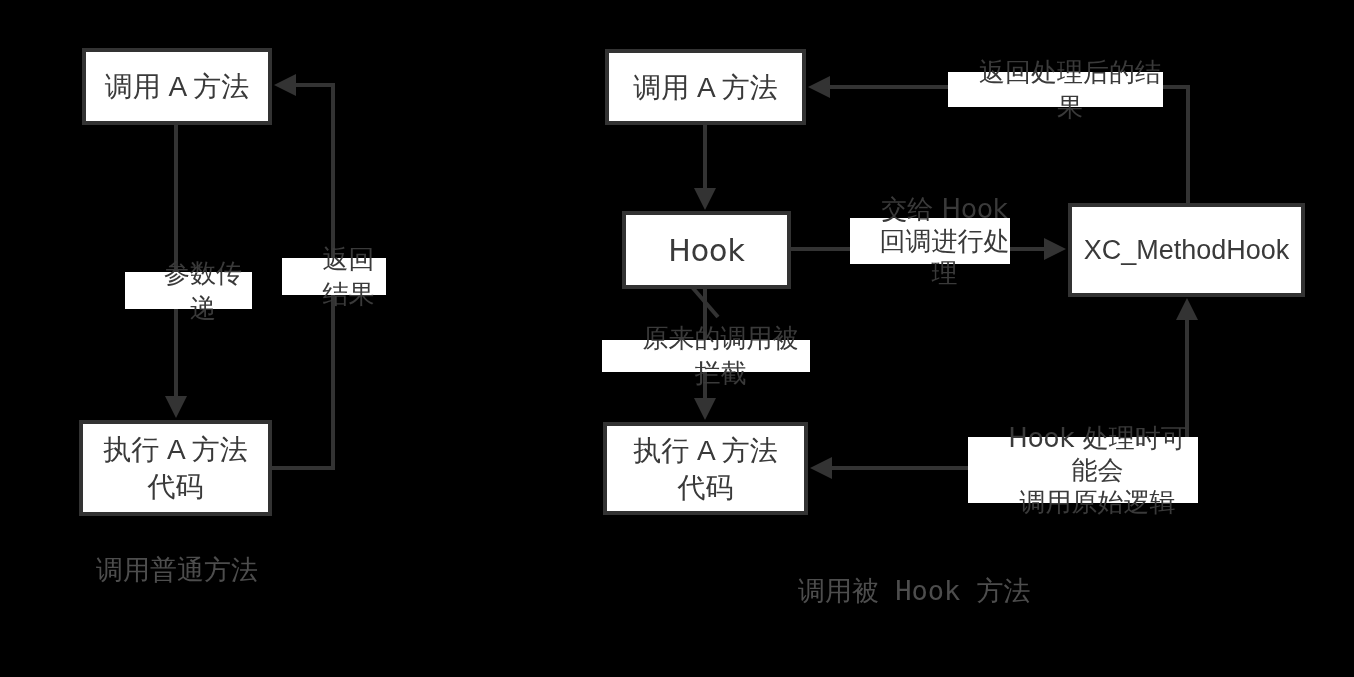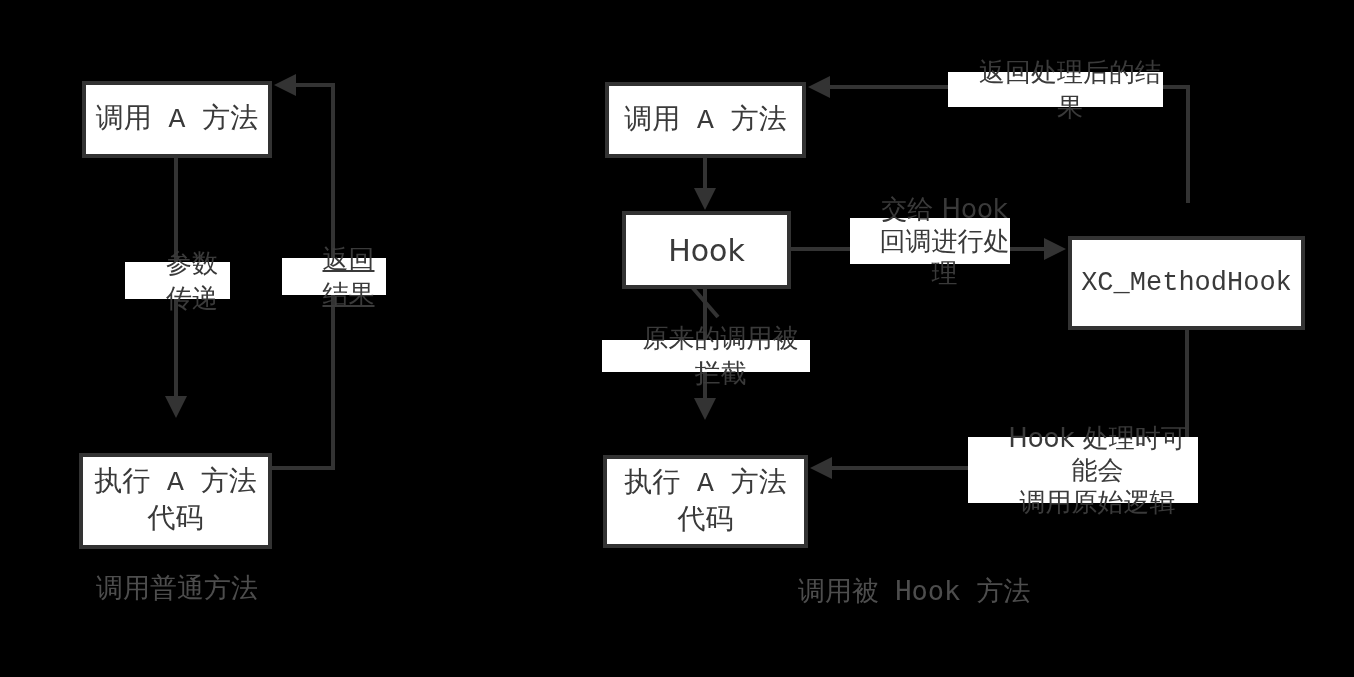--- a/index.html
+++ b/index.html
@@ -13,43 +13,43 @@
   }
   .wires{position:absolute;left:0;top:0;pointer-events:none;}
   .wires .lines{stroke:var(--line);stroke-width:4;fill:none;}
   .wires .arrows{fill:var(--line);stroke:none;}
   .box{
     position:absolute;box-sizing:border-box;background:var(--box-fill);
     border:4px solid var(--box-border);color:var(--text);
     display:flex;align-items:center;justify-content:center;text-align:center;
     white-space:pre-line;font-size:28px;line-height:37px;
   }
-  .mono{font-family:Liberation Mono, monospace;margin-top:33px;}
+  .mono{font-family:Liberation Sans, sans-serif;}
   #box-a1{left:82px;top:48px;width:190px;height:77px;}
   #box-a2{left:79px;top:420px;width:193px;height:96px;}
   #box-b1{left:605px;top:49px;width:201px;height:76px;}
   #box-b2{left:622px;top:211px;width:169px;height:78px;font-size:30px;}
   #box-b3{left:1068px;top:203px;width:237px;height:94px;font-size:27px;}
   #box-b4{left:603px;top:422px;width:205px;height:93px;}
   .chip{
     position:absolute;box-sizing:border-box;background:var(--box-fill);
     color:var(--text);font-size:26px;text-align:center;white-space:pre-line;
     display:flex;align-items:center;justify-content:center;padding-left:29px;
   }
-  #lbl-param{left:125px;top:262px;width:105px;height:37px;}
-  #lbl-return{left:282px;top:258px;width:104px;height:37px;text-decoration:underline;}
+  #lbl-param{left:125px;top:272px;width:127px;height:37px;}
+  #lbl-return{left:282px;top:258px;width:104px;height:37px;}
   #lbl-return-processed{left:948px;top:72px;width:215px;height:35px;}
   #lbl-handoff{left:850px;top:218px;width:160px;height:46px;line-height:32px;}
   #lbl-intercepted{left:602px;top:340px;width:208px;height:32px;}
   #lbl-may-call{left:968px;top:437px;width:230px;height:66px;line-height:32px;}
   .caption{
     position:absolute;color:var(--caption);font-size:27px;
     font-family:"DejaVu Sans Mono","DejaVu Sans",sans-serif;white-space:pre;
   }
-  #caption-left{left:96px;top:570px;}
+  #caption-left{left:96px;top:552px;}
   #caption-right{left:798px;top:573px;text-align:center;}
 </style>
 </head>
 <body>
 
 <div class="canvas">
 
   <svg class="wires" width="1354" height="677" viewBox="0 0 1354 677">
     <g class="lines">
       <path d="M176,125 V399"></path>

